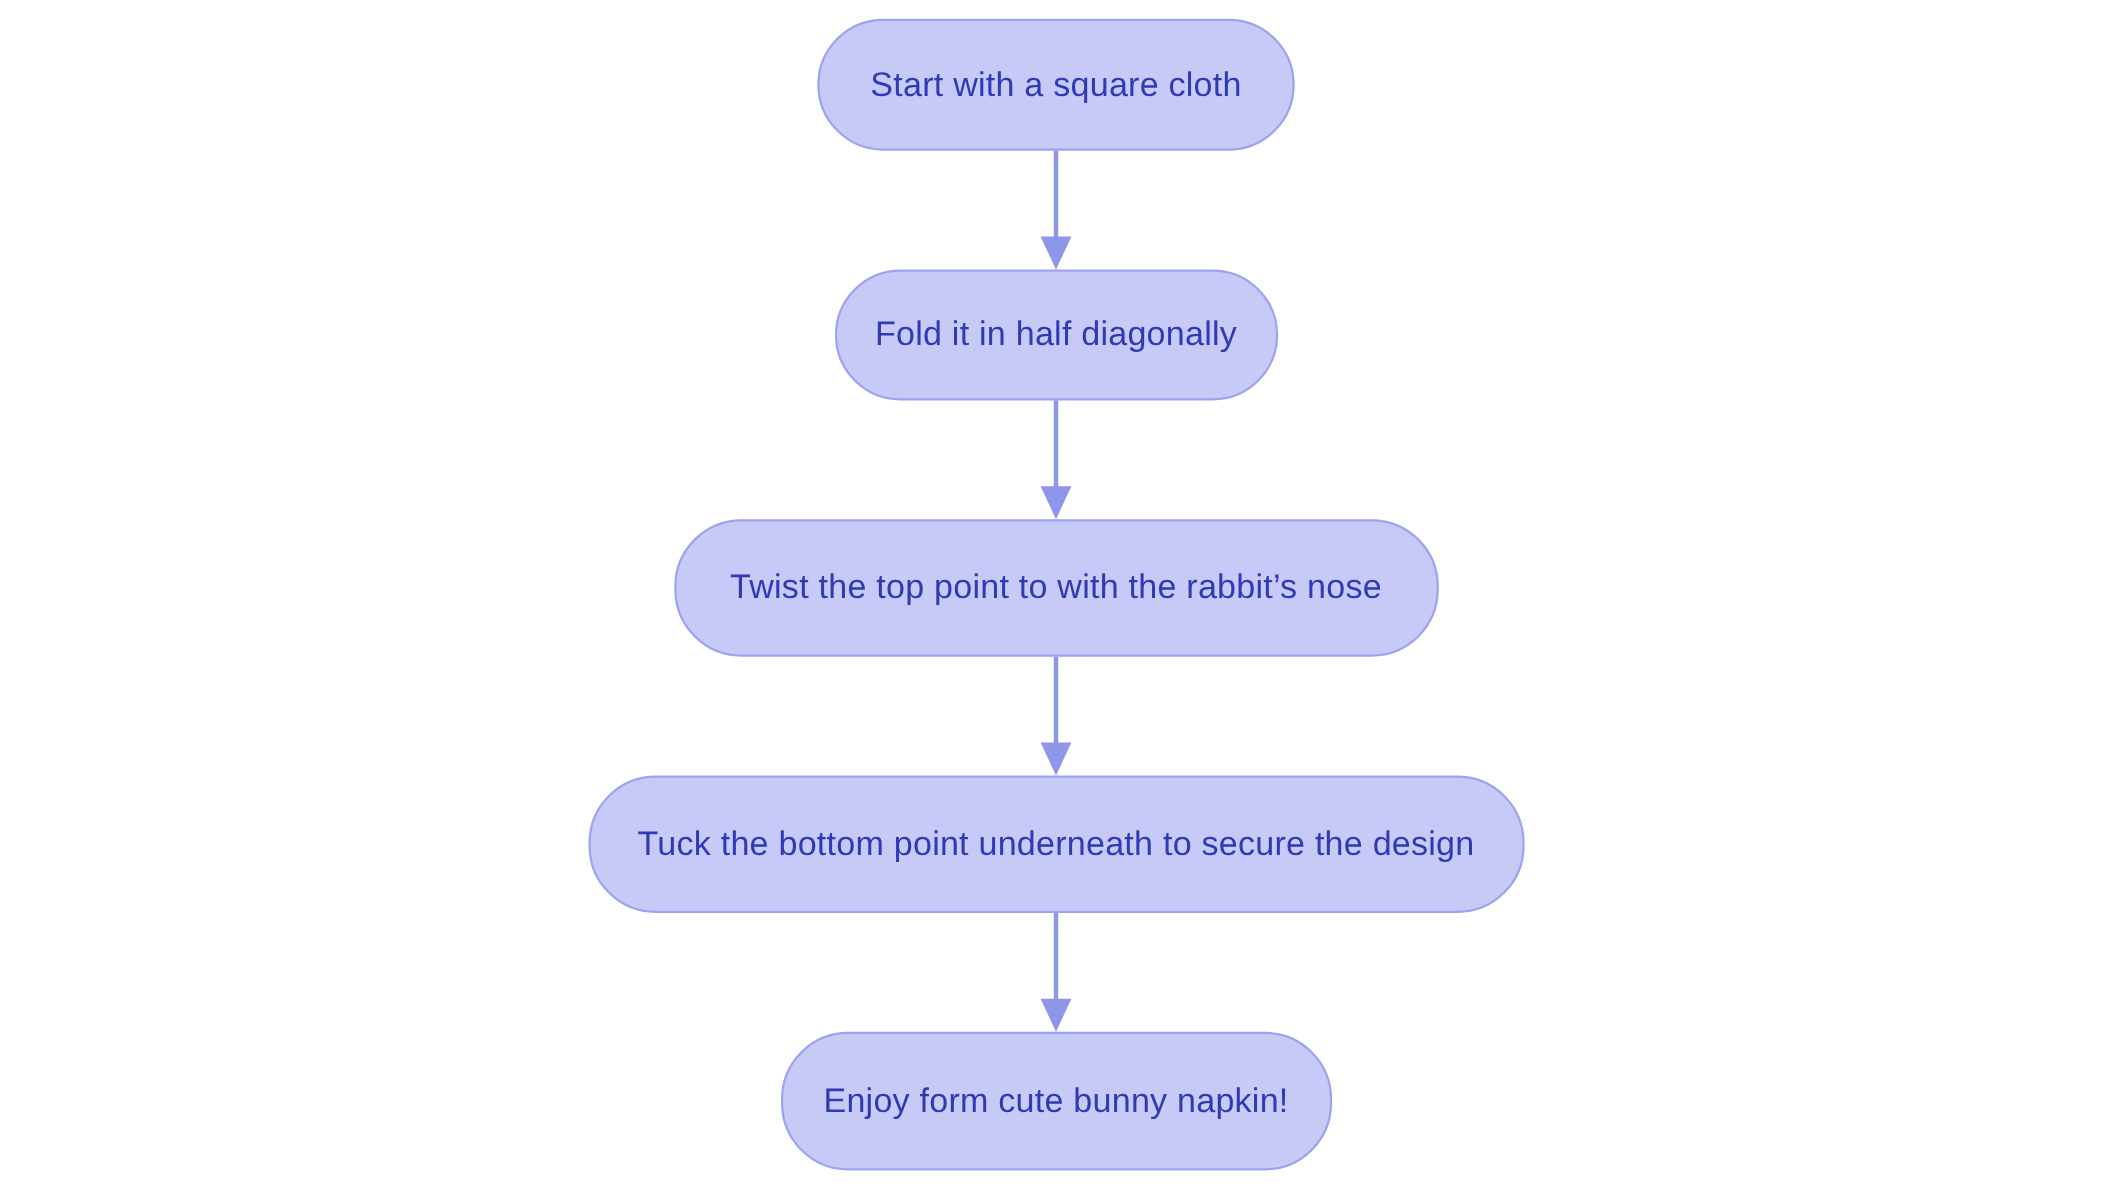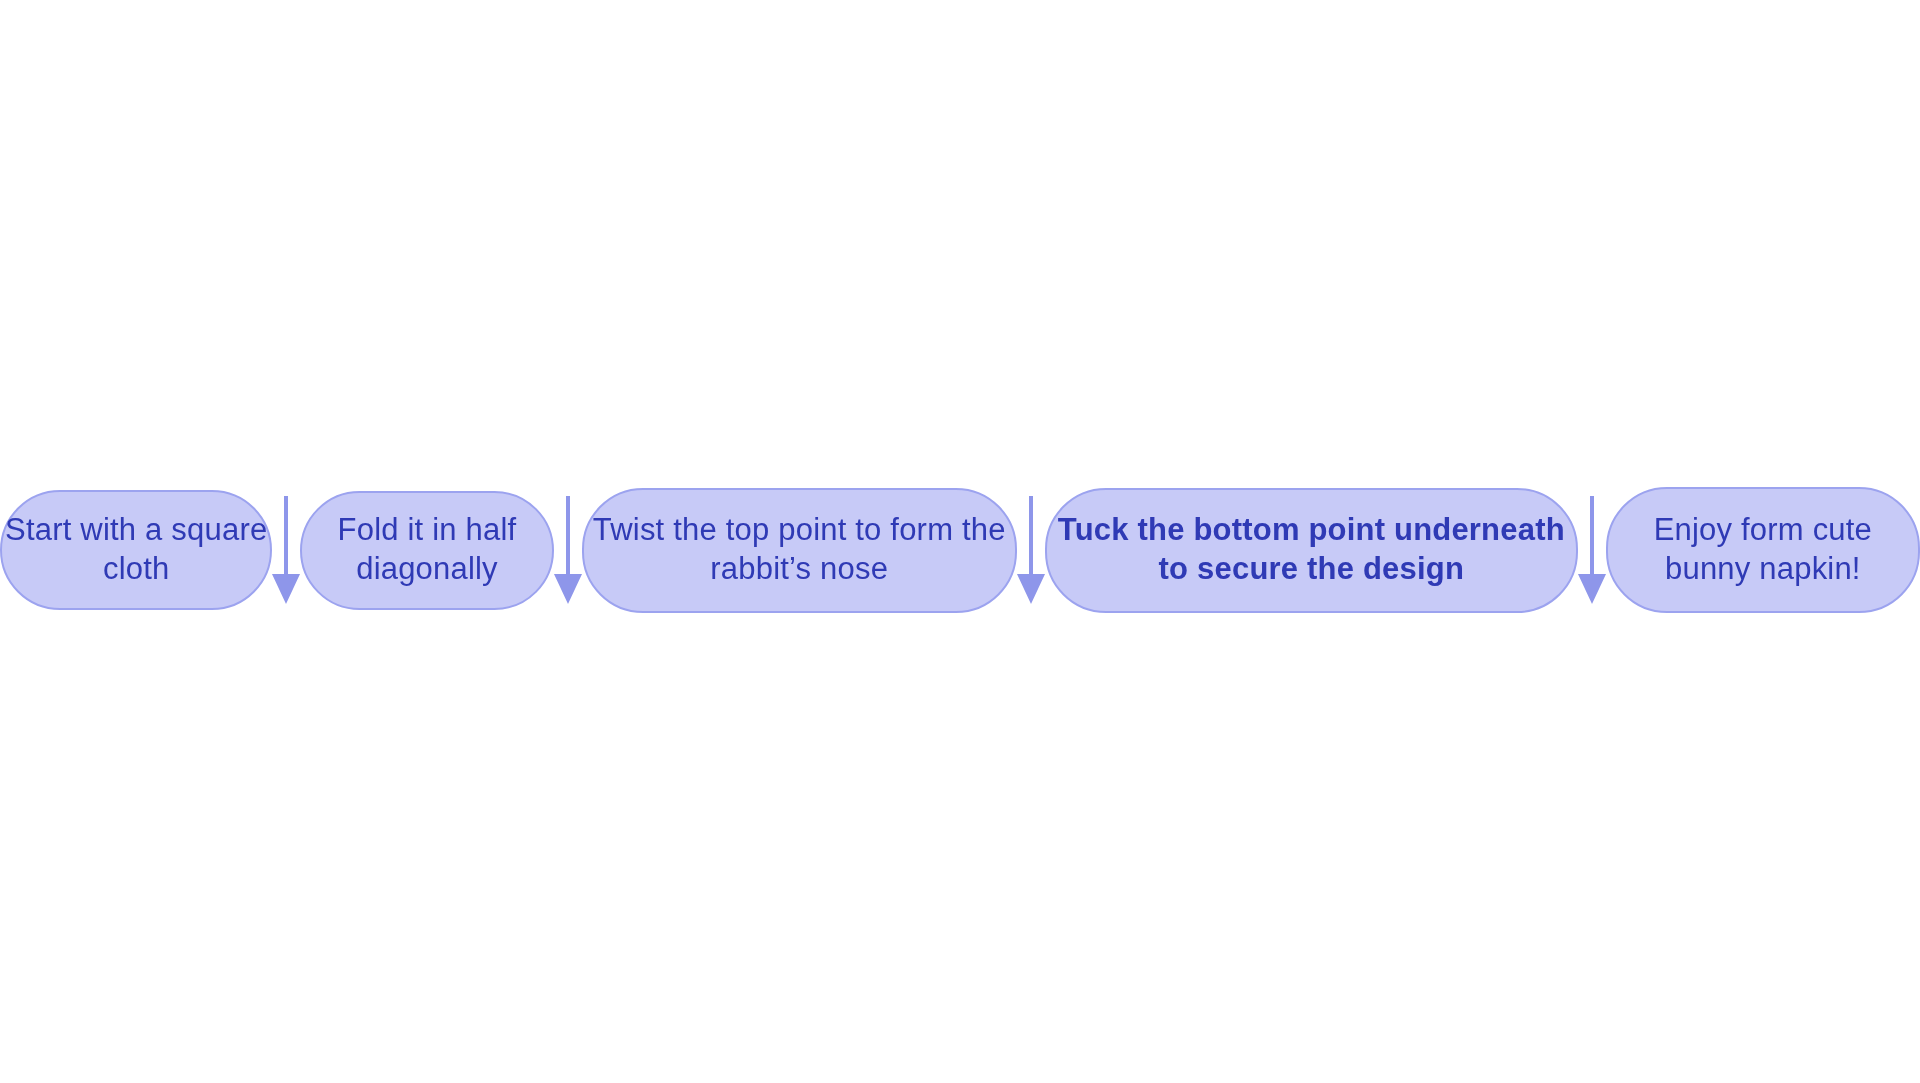--- a/index.html
+++ b/index.html
@@ -7,21 +7,21 @@
     padding: 0;
     background: #ffffff;
   }
   .canvas {
     position: relative;
     width: 1920px;
     height: 1083px;
     background: var(--bg, #ffffff);
     overflow: hidden;
     display: flex;
-    flex-direction: row;
+    flex-direction: column;
     align-items: center;
     padding-top: 17px;
     box-sizing: border-box;
     font-family: "Liberation Sans", sans-serif;
     border-radius: 16px;
   }
   .node {
     box-sizing: border-box;
     display: flex;
     align-items: center;
@@ -31,21 +31,21 @@
     border: 2px solid var(--node-border, #9ca3ef);
     border-radius: 61px;
     color: var(--node-text, #2f3ab5);
     font-size: 31px;
     line-height: 1.25;
     letter-spacing: 0.2px;
   }
   .node-1 { width: 434px; height: 120px; }
   .node-2 { width: 403px; height: 119px; }
   .node-3 { width: 695px; height: 125px; }
-  .node-4 { width: 851px; height: 125px; font-weight: bold; }
+  .node-4 { width: 851px; height: 125px; }
   .node-5 { width: 501px; height: 126px; }
 
   .arrow {
     display: flex;
     flex-direction: column;
     align-items: center;
     height: 108px;
     flex: 0 0 auto;
   }
   .arrow-line {
@@ -79,21 +79,21 @@
   <div class="node node-2">
     <span>Fold it in half diagonally</span>
   </div>
 
   <div class="arrow">
     <div class="arrow-line"></div>
     <div class="arrow-head"></div>
   </div>
 
   <div class="node node-3">
-    <span>Twist the top point to form the rabbit’s nose</span>
+    <span>Twist the top point to with the rabbit’s nose</span>
   </div>
 
   <div class="arrow">
     <div class="arrow-line"></div>
     <div class="arrow-head"></div>
   </div>
 
   <div class="node node-4">
     <span>Tuck the bottom point underneath to secure the design</span>
   </div>

